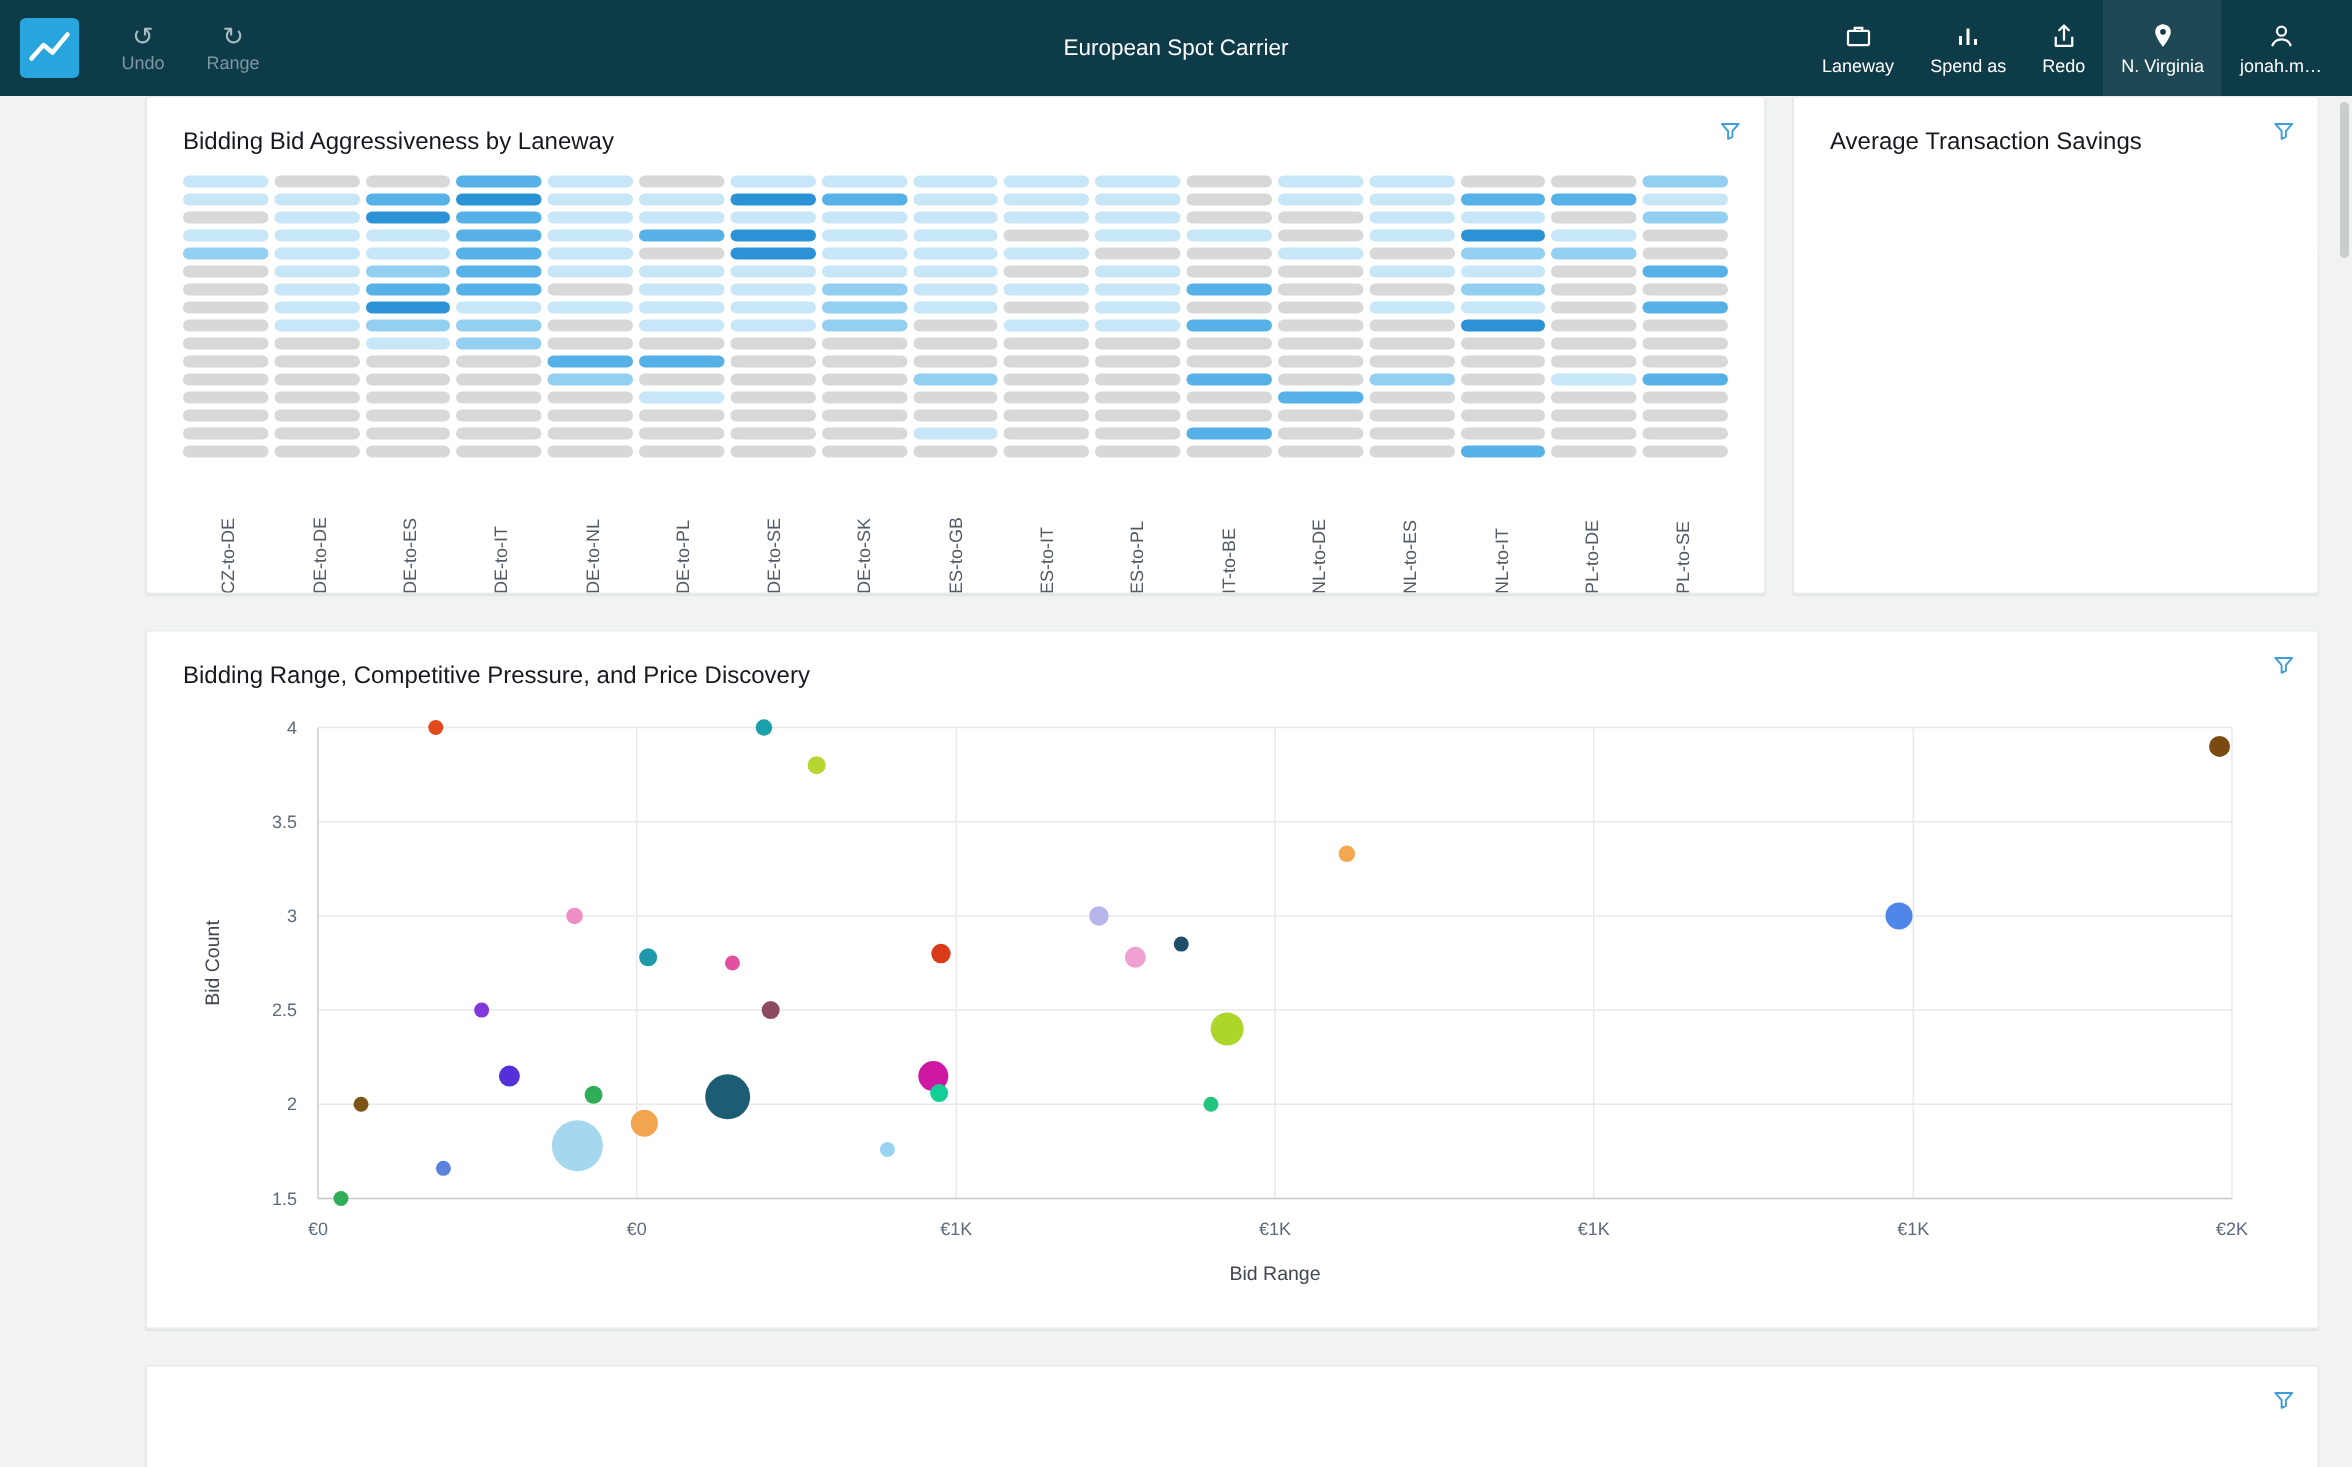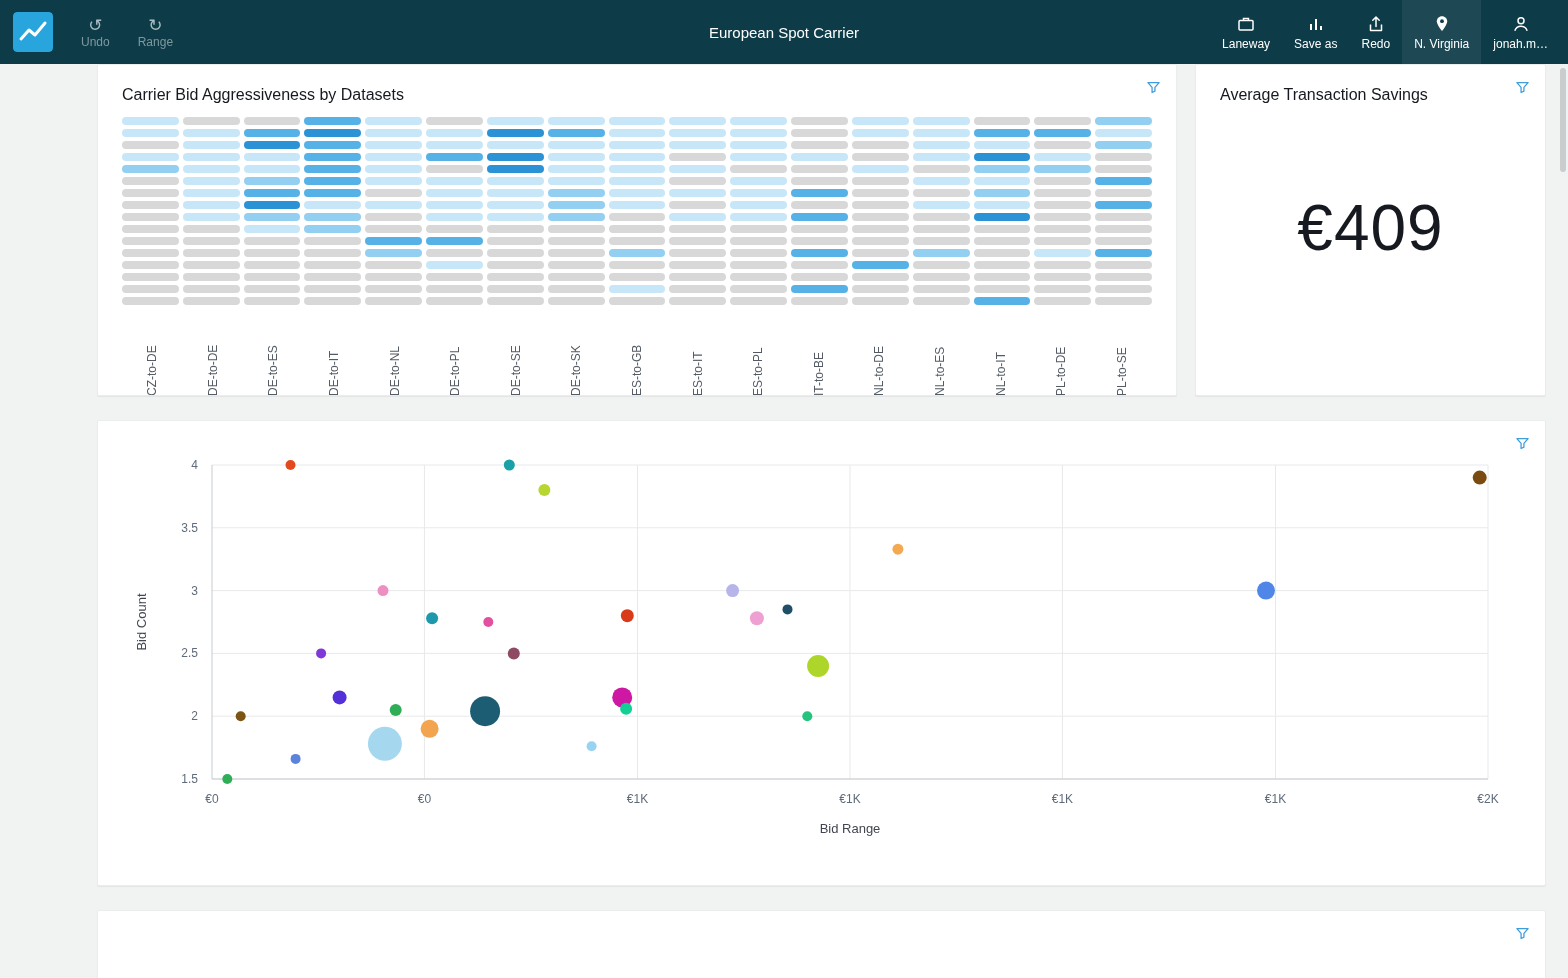--- a/index.html
+++ b/index.html
@@ -85,21 +85,21 @@
         <span>Laneway</span>
       </div>
       <div class="action">
         <span>
           <svg width="20" height="20" viewBox="0 0 20 20">
               <line x1="5" y1="16" x2="5" y2="10" stroke="#fff" stroke-width="2"></line>
               <line x1="10" y1="16" x2="10" y2="5" stroke="#fff" stroke-width="2"></line>
               <line x1="15" y1="16" x2="15" y2="12" stroke="#fff" stroke-width="2"></line>
             </svg>
         </span>
-        <span>Save as</span>
+        <span>Spend as</span>
       </div>
       <div class="action">
         <span>
           <svg width="20" height="20" viewBox="0 0 20 20">
               <path d="M10 12.5 V3.5 M6.8 6.2 L10 3 L13.2 6.2" fill="none" stroke="#fff" stroke-width="1.5" stroke-linecap="round" stroke-linejoin="round"></path>
               <path d="M4.5 10.5 v6 h11 v-6" fill="none" stroke="#fff" stroke-width="1.5" stroke-linejoin="round"></path>
             </svg>
         </span>
         <span>Redo</span>
       </div>
@@ -123,21 +123,21 @@
       </div>
     </div>
   </header>
 
 
   <main>
 
     <div class="row1">
 
       <section class="card" id="heatmap-card">
-        <h2>Carrier Bid Aggressiveness by Datasets</h2>
+        <h2>Bidding Bid Aggressiveness by Laneway</h2>
         <span class="filter-btn">
           <svg width="15" height="15" viewBox="0 0 20 20">
               <path d="M2.5 3.5 h15 l-5.6 6.4 v5 l-3.8 1.8 v-6.8 Z" fill="none" stroke="currentColor" stroke-width="1.7" stroke-linejoin="round"></path>
             </svg>
         </span>
         <div class="hm-grid">
             <div class="hm-bar" style="background: rgb(199, 231, 248);"></div>
             <div class="hm-bar" style="background: rgb(216, 216, 216);"></div>
             <div class="hm-bar" style="background: rgb(216, 216, 216);"></div>
             <div class="hm-bar" style="background: rgb(86, 178, 230);"></div>
@@ -431,25 +431,25 @@
           </div>
       </section>
 
       <section class="card" id="savings-card">
         <h2>Average Transaction Savings</h2>
         <span class="filter-btn">
           <svg width="15" height="15" viewBox="0 0 20 20">
               <path d="M2.5 3.5 h15 l-5.6 6.4 v5 l-3.8 1.8 v-6.8 Z" fill="none" stroke="currentColor" stroke-width="1.7" stroke-linejoin="round"></path>
             </svg>
         </span>
-        <div class="kpi-value">€409</div>
       </section>
     </div>
 
     <section class="card" id="bubble-card">
+      <h2>Bidding Range, Competitive Pressure, and Price Discovery</h2>
       <span class="filter-btn">
         <svg width="15" height="15" viewBox="0 0 20 20">
             <path d="M2.5 3.5 h15 l-5.6 6.4 v5 l-3.8 1.8 v-6.8 Z" fill="none" stroke="currentColor" stroke-width="1.7" stroke-linejoin="round"></path>
           </svg>
       </span>
       <svg id="bubble-chart" width="1400" height="392" viewBox="0 0 1400 392">
           <line x1="90" x2="1366" y1="330" y2="330" stroke="#e7e9eb"></line>
           <text class="tick" x="76" y="334" text-anchor="end">1.5</text>
           <line x1="90" x2="1366" y1="267.2" y2="267.2" stroke="#e7e9eb"></line>
           <text class="tick" x="76" y="271.2" text-anchor="end">2</text>

